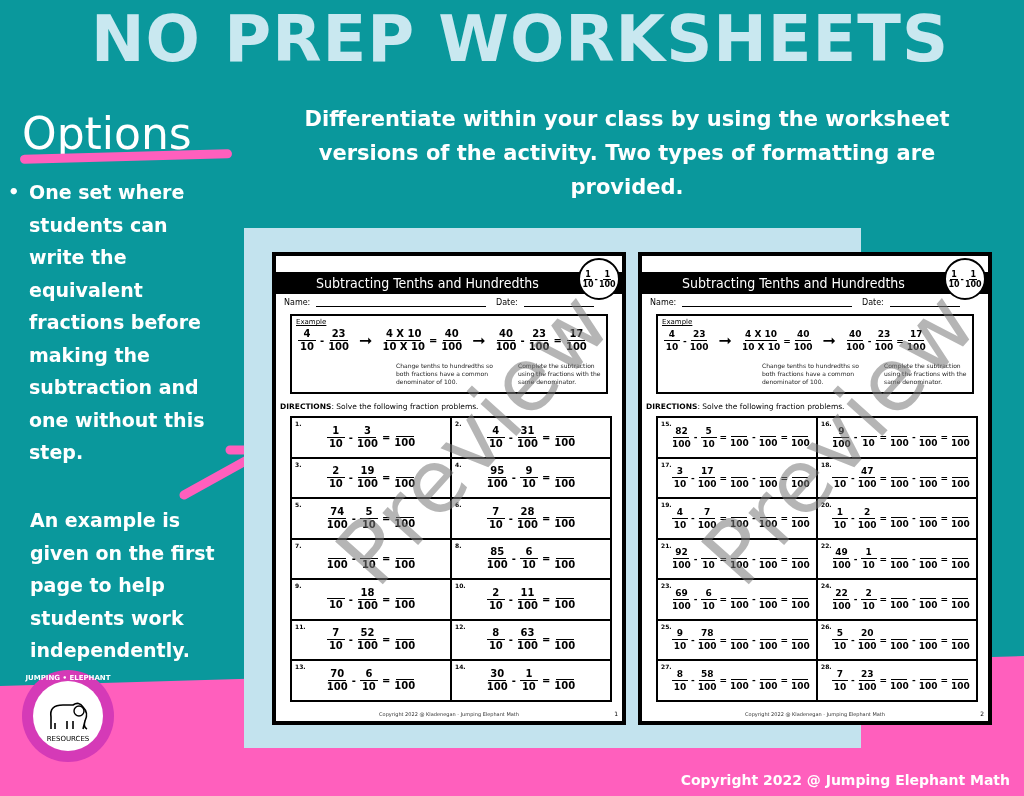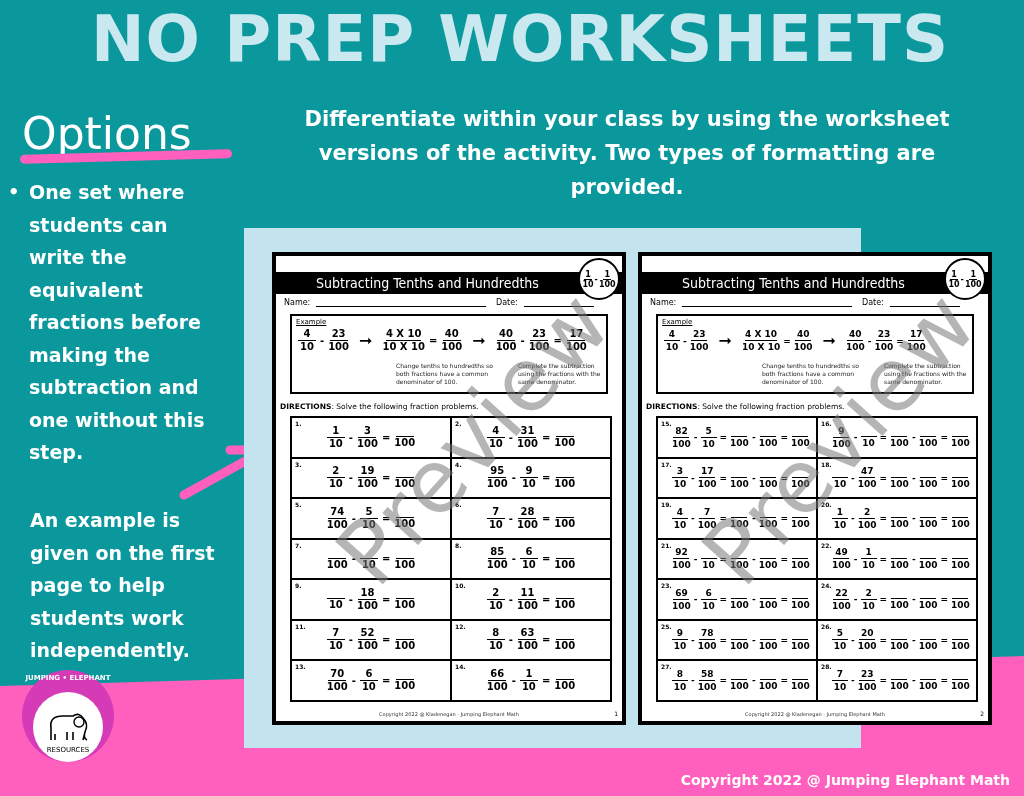--- a/index.html
+++ b/index.html
@@ -39,21 +39,21 @@
     position: absolute; left: 30px; top: 504px; width: 200px; color: #fff;
     font-weight: bold; font-size: 19px; line-height: 32.5px;
   }
   .intro {
     position: absolute; left: 262px; top: 102px; width: 730px; text-align: center;
     color: #fff; font-weight: bold; font-size: 21px; line-height: 34px;
   }
   .arrow { position: absolute; left: 178px; top: 440px; }
   .logo {
     position: absolute; left: 22px; top: 670px; width: 92px; height: 92px;
-    border-radius: 50%; background: #d53ab7; display: flex; align-items: flex-end; justify-content: center;
+    border-radius: 50%; background: #d53ab7; display: flex; align-items: center; justify-content: center;
   }
   .logo-inner {
     width: 70px; height: 70px; border-radius: 50%; background: #fff;
     display: flex; align-items: center; justify-content: center; position: relative;
   }
   .logo-top {
     position: absolute; top: 4px; left: 0; width: 92px; text-align: center;
     color: #fff; font-size: 7px; font-weight: bold;
   }
   .logo-bottom {
@@ -443,21 +443,21 @@
           </span>
           <span class="op">=</span>
           <span class="frac blank">
             <span class="n"></span>
             <span class="d">100</span>
           </span>
         </div>
         <div class="cell">
           <span class="num">14.</span>
           <span class="frac">
-            <span class="n">66</span>
+            <span class="n">30</span>
             <span class="d">100</span>
           </span>
           <span class="op">-</span>
           <span class="frac">
             <span class="n">1</span>
             <span class="d">10</span>
           </span>
           <span class="op">=</span>
           <span class="frac blank">
             <span class="n"></span>

